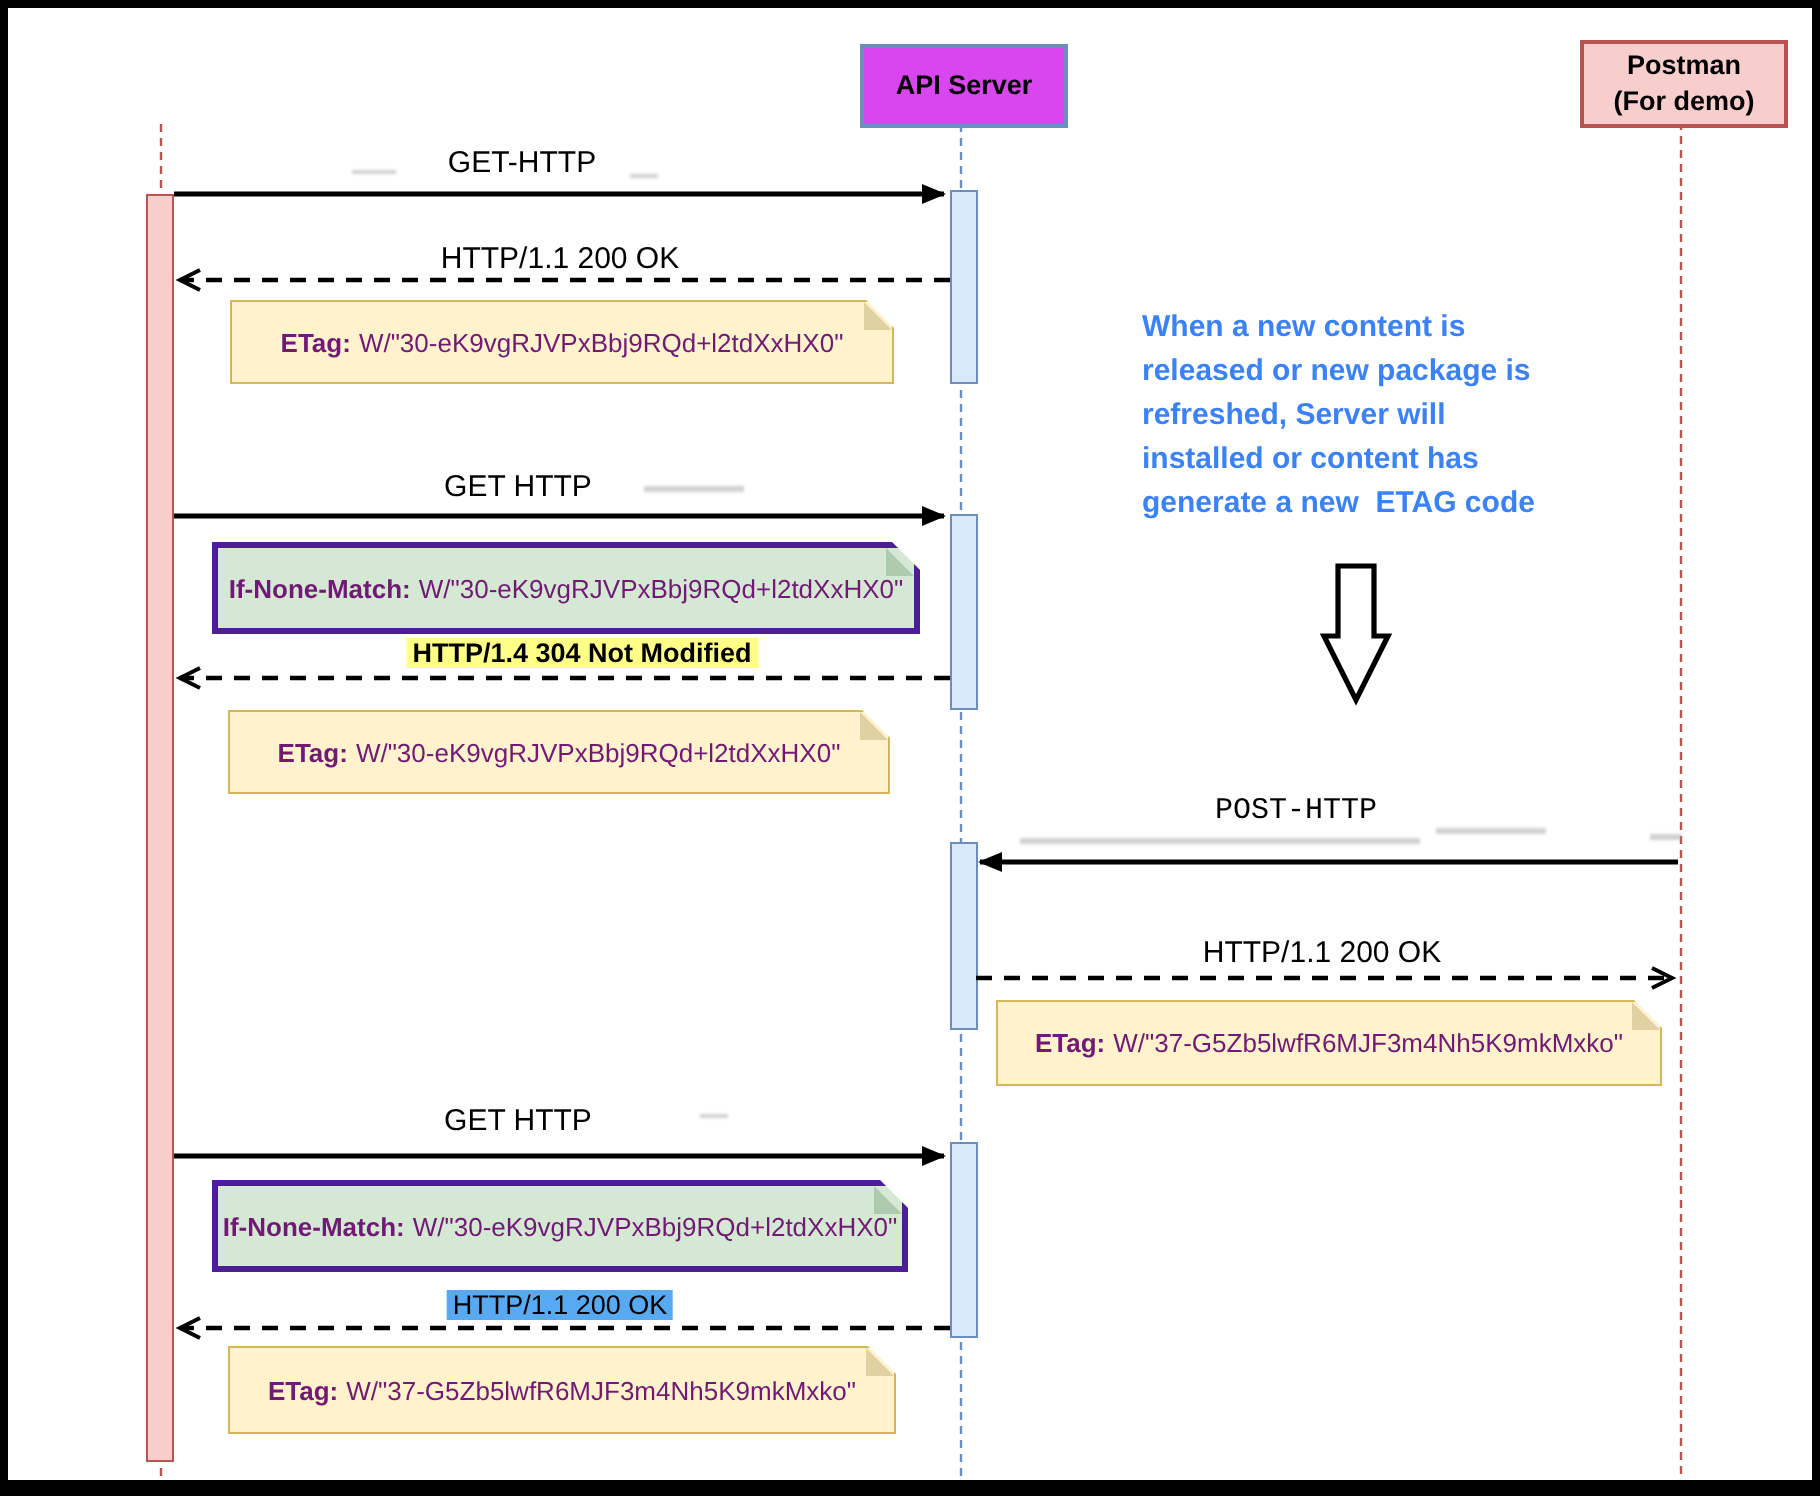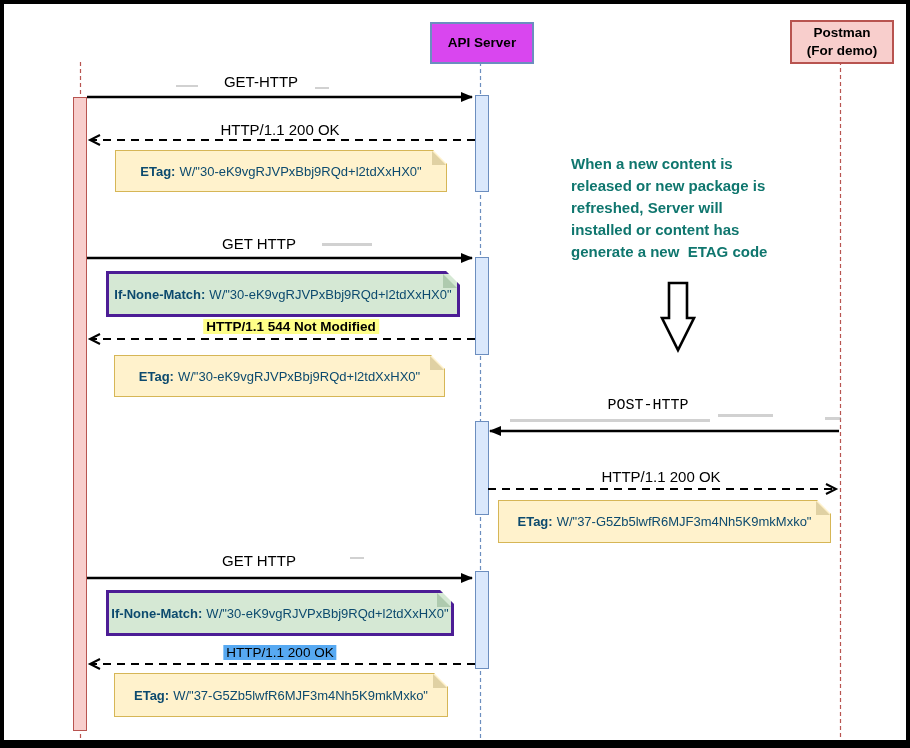--- a/index.html
+++ b/index.html
@@ -10,30 +10,30 @@
          font-weight:bold;font-size:13.5px;color:#000;z-index:4;text-align:center;line-height:1.35;}
   .actor.pink{background:#f8cecc;border:2px solid #b85450;}
   .actor.blue{background:#d946ef;border:2px solid #6c8ebf;}
   .bar{position:absolute;z-index:2;}
   .bar.pink{background:#f8cecc;border:1.6px solid #b85450;}
   .bar.blue{background:#dae8fc;border:1.5px solid #6c8ebf;}
   .msg{position:absolute;transform:translateX(-50%);font-size:15px;color:#000;white-space:nowrap;z-index:4;}
   .msg.hl-yellow{font-weight:bold;background:#ffff88;padding:0 3px;font-size:13.5px;}
   .msg.hl-blue{background:#57a9f2;padding:0 3px;font-size:13.5px;}
   .note{position:absolute;display:flex;align-items:center;justify-content:center;white-space:nowrap;
-        font-size:13px;color:#0c4a6e;z-index:4;
+        font-size:13px;color:#701a75;z-index:4;
         clip-path:polygon(0 0,calc(100% - 14px) 0,100% 14px,100% 100%,0 100%);}
   .note.yellow{background:#fff2cc;border:1px solid #d6b656;}
   .note.green{background:#d5e8d4;border:3px solid #4c1d95;}
   .note .fold{position:absolute;top:0;right:0;width:14px;height:14px;
         clip-path:polygon(0 0,0 100%,100% 100%);background:rgba(130,110,40,0.25);}
   .note.green .fold{background:rgba(60,110,60,0.25);}
   .note b{margin-right:4px;}
   .annotation{position:absolute;left:571px;top:153px;width:245px;z-index:4;
-        font-weight:bold;font-size:15px;line-height:22px;color:#0f766e;}
+        font-weight:bold;font-size:15px;line-height:22px;color:#3b82f6;}
   .annotation div{white-space:pre;}
   .smudge{position:absolute;background:#9a9a9a;opacity:0.45;filter:blur(0.7px);z-index:3;}
 </style>
 </head>
 <body>
 
 <div id="canvas">
 
   <svg class="layer" style="z-index:1">
     <line x1="80.5" y1="62" x2="80.5" y2="741" stroke="#b85450" stroke-width="1.2" stroke-dasharray="4,3"></line>
@@ -72,21 +72,21 @@
     <span>API Server</span>
   </div>
   <div class="actor pink" style="left:790px;top:20px;width:100px;height:40px;">
     <span>Postman</span>
     <span>(For demo)</span>
   </div>
 
   <div class="msg" style="left:261px;top:73px;">GET-HTTP</div>
   <div class="msg" style="left:280px;top:121px;">HTTP/1.1 200 OK</div>
   <div class="msg" style="left:259px;top:235px;">GET HTTP</div>
-  <div class="msg hl-yellow" style="left:291px;top:319px;">HTTP/1.1 544 Not Modified</div>
+  <div class="msg hl-yellow" style="left:291px;top:319px;">HTTP/1.4 304 Not Modified</div>
   <div class="msg" style="left:648px;top:397px;font-family:Liberation Mono, monospace;">POST-HTTP</div>
   <div class="msg" style="left:661px;top:468px;">HTTP/1.1 200 OK</div>
   <div class="msg" style="left:259px;top:552px;">GET HTTP</div>
   <div class="msg hl-blue" style="left:280px;top:645px;">HTTP/1.1 200 OK</div>
 
   <div class="note yellow" style="left:115px;top:150px;width:330px;height:40px;">
     <i class="fold"></i>
     <b>ETag:</b>
       <span>W/"30-eK9vgRJVPxBbj9RQd+l2tdXxHX0"</span>
   </div>

